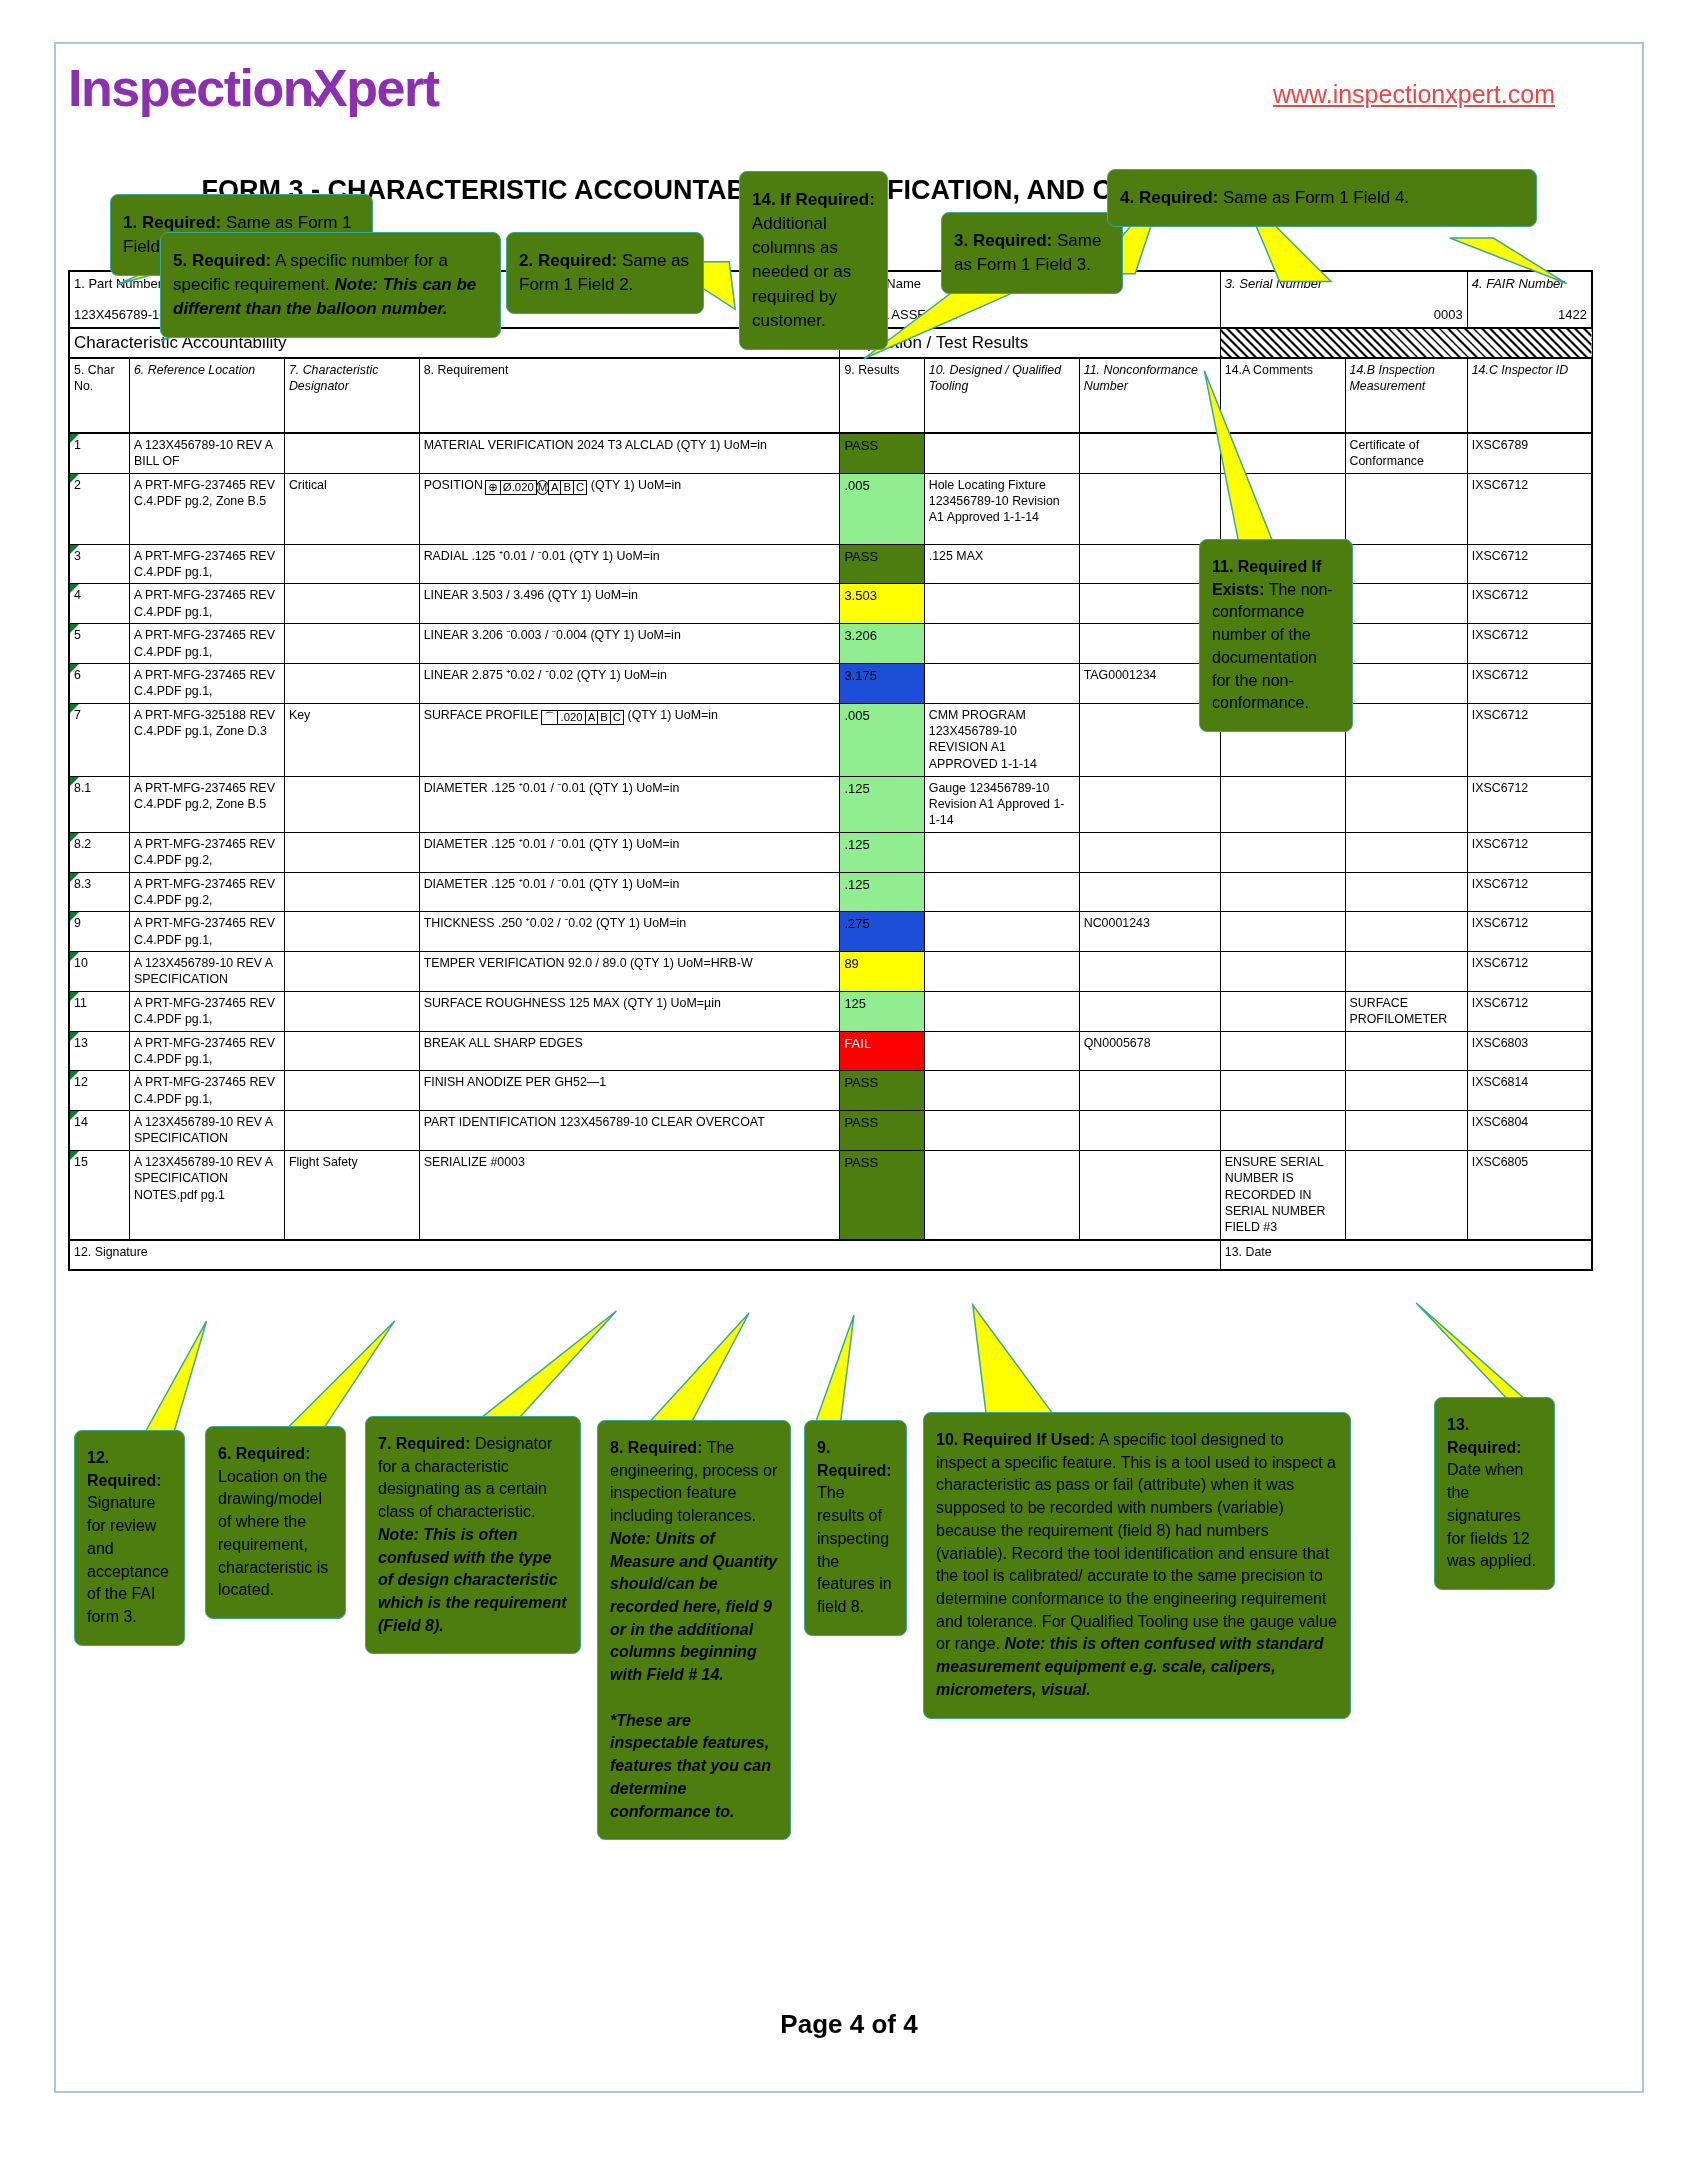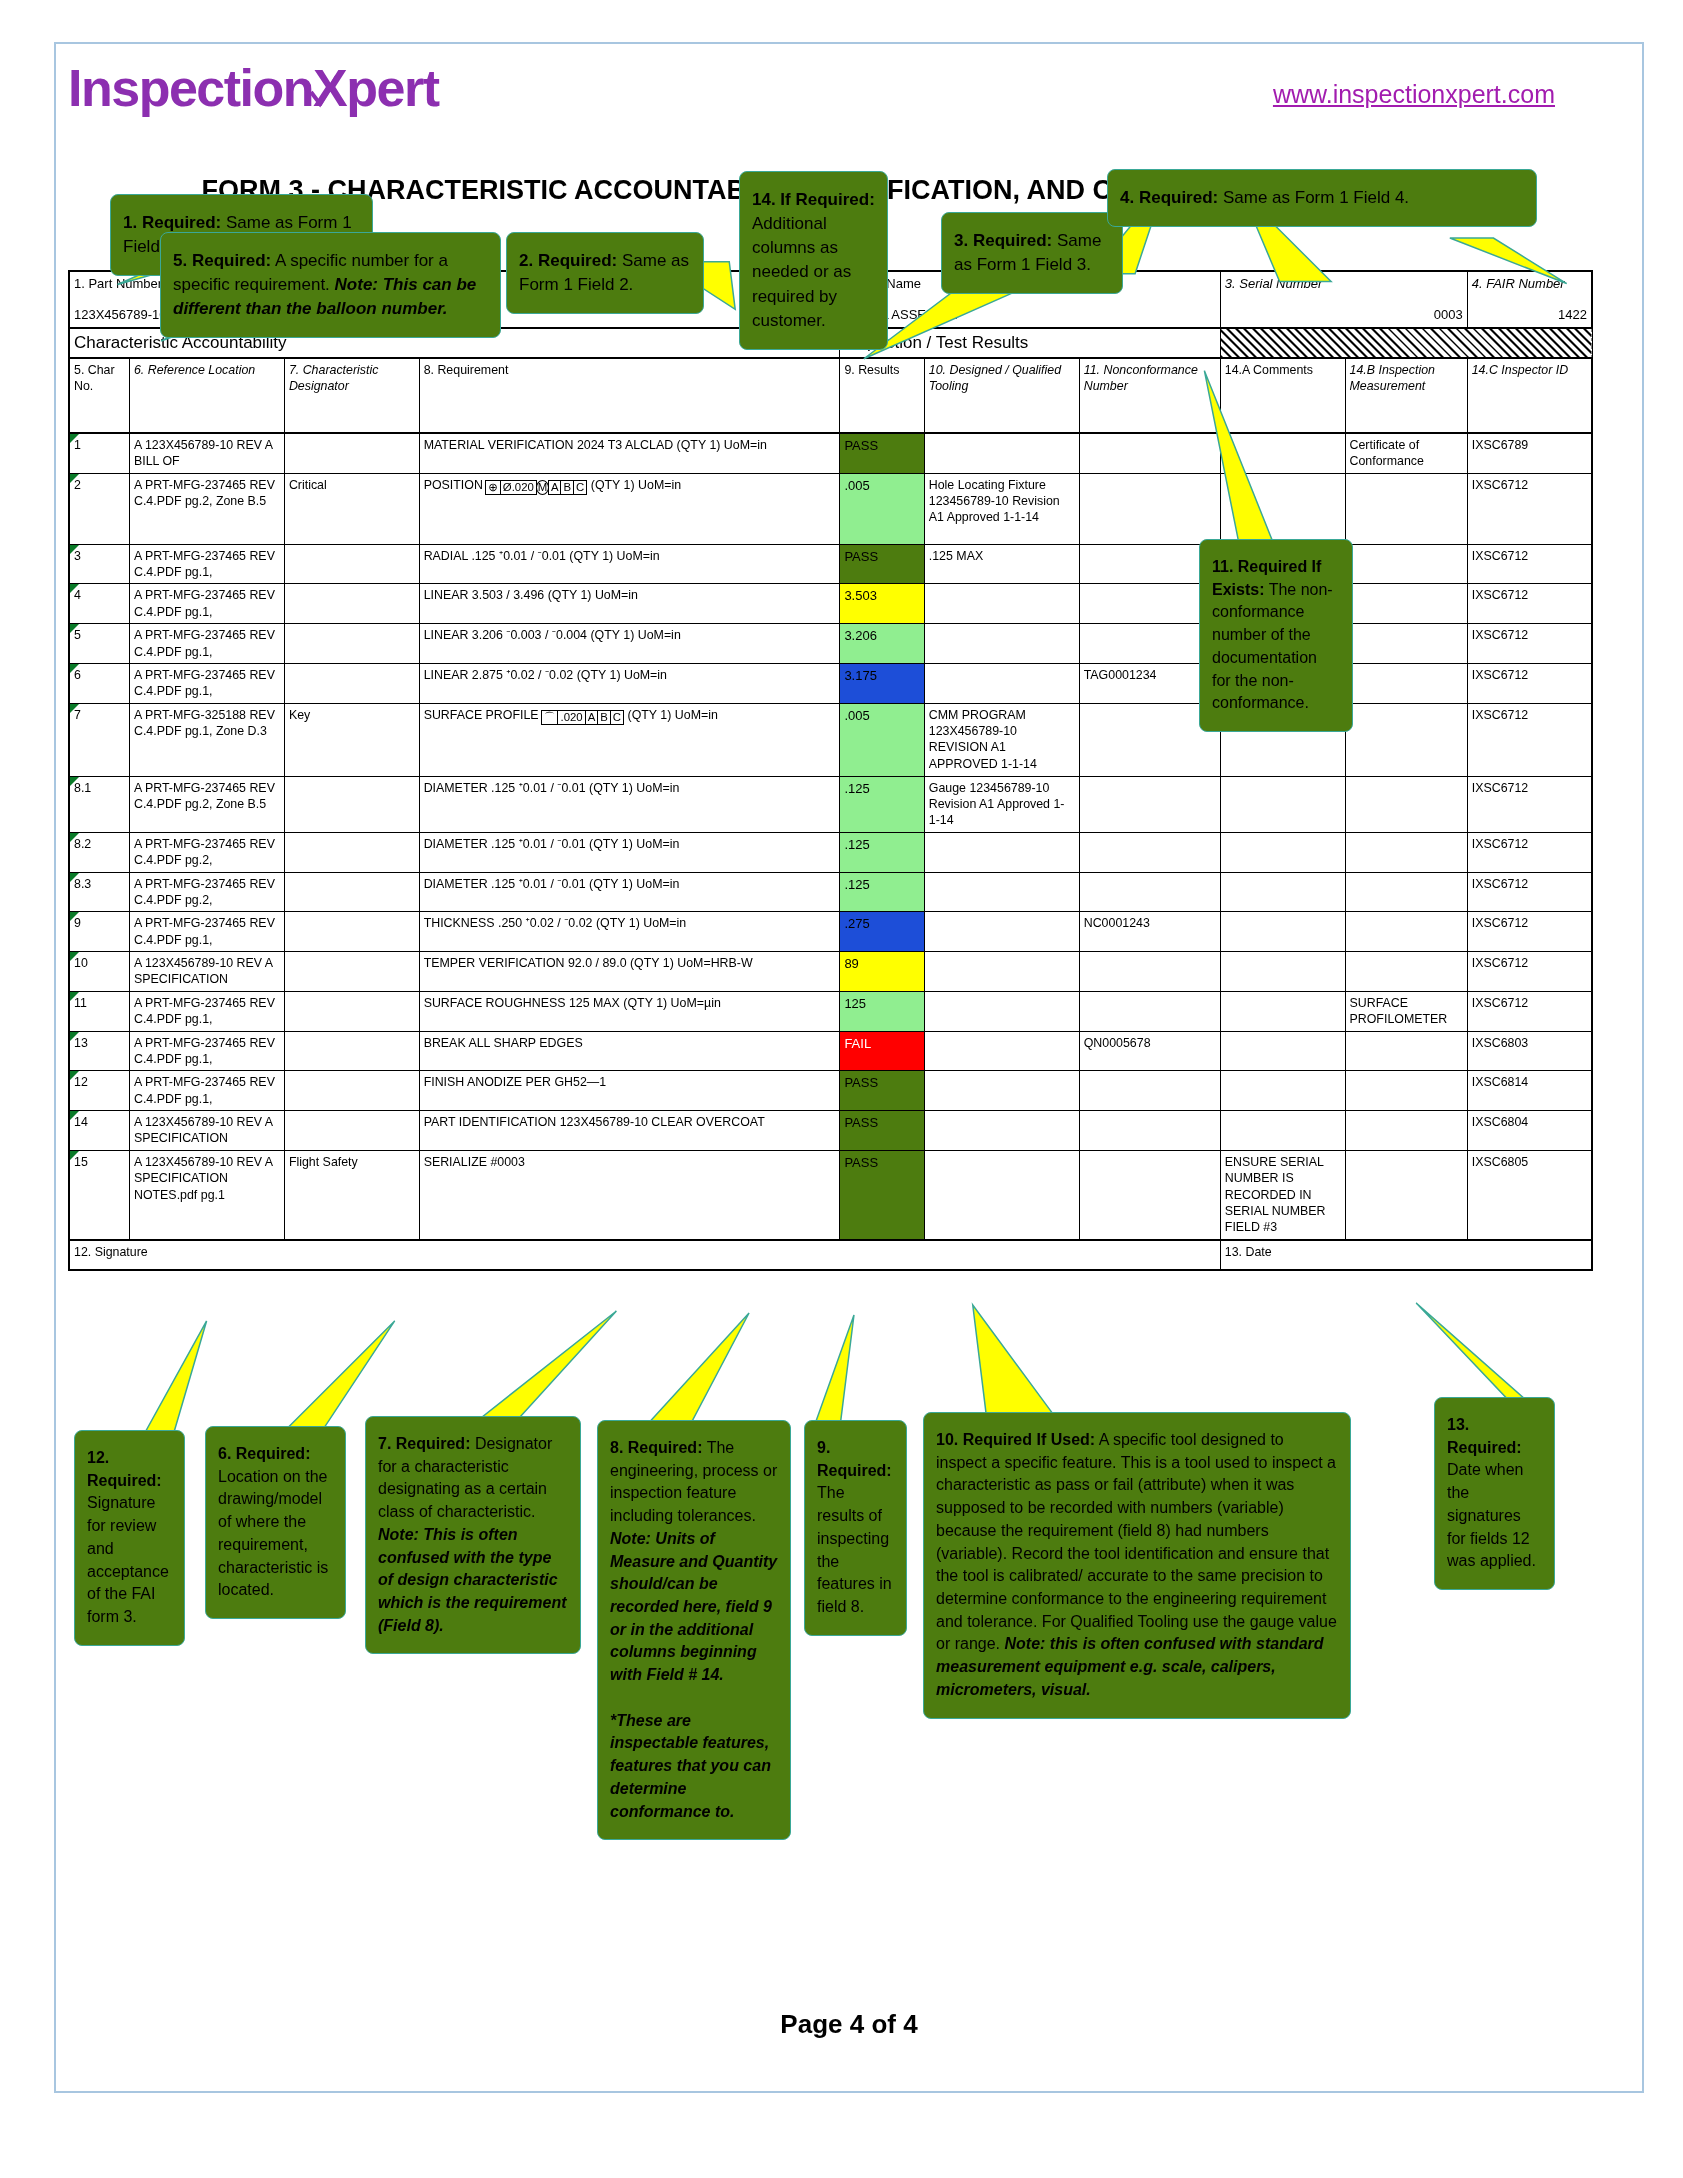--- a/index.html
+++ b/index.html
@@ -25,21 +25,21 @@
     font-size:52px; font-weight:bold; letter-spacing:-1.5px;
     color:#8c2fb0; font-family:"Liberation Sans", sans-serif;
     white-space:nowrap;
   }
   #logo .tick {
     position:relative; display:inline-block;
   }
   #logo .tick svg { position:absolute; left:-6px; top:16px; }
   #weburl {
     position:absolute; right:87px; top:36px;
-    font-size:25px; color:#a21caf; text-decoration:underline;
+    font-size:25px; color:#ef4444; text-decoration:underline;
     font-family:"Liberation Sans", sans-serif;
   }
   #formtitle {
     position:absolute; left:0; right:0; top:131px;
     text-align:center; font-size:27px; font-weight:bold;
     color:#000; font-family:"Liberation Sans", sans-serif;
   }
 
   
   #fai {

